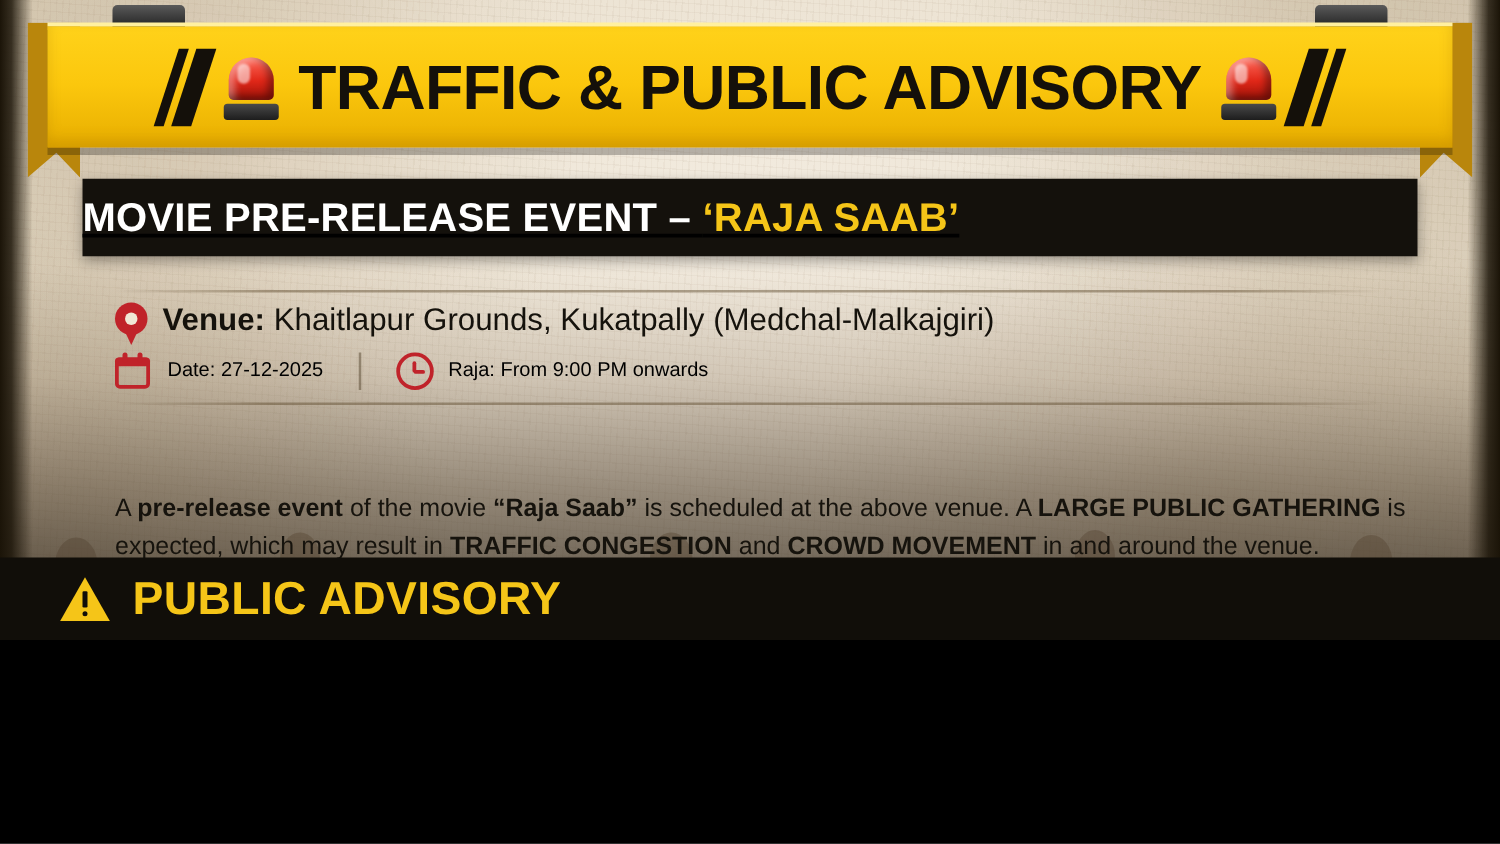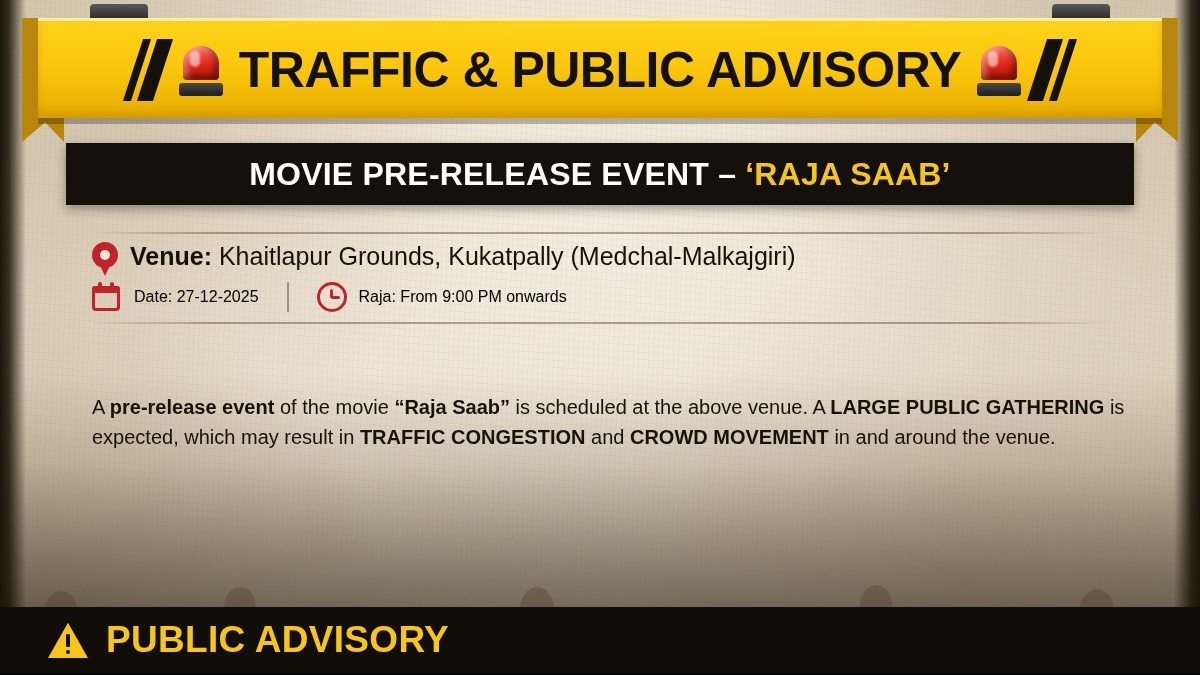--- a/index.html
+++ b/index.html
@@ -10,21 +10,21 @@
     width: 1200px;
     height: 675px;
     overflow: hidden;
     font-family: "Liberation Sans", sans-serif;
     background: #000;
   }
 
   #poster {
     position: relative;
     width: 1200px;
-    height: 673px;
+    height: 512px;
     overflow: hidden;
     background:
       radial-gradient(ellipse at 50% 35%, #f3ece0 0%, #ece3d3 45%, #ddd2bd 75%, #c9bda6 100%);
   }
 
   
   #paper-texture {
     position: absolute;
     inset: 0;
     pointer-events: none;
@@ -164,23 +164,23 @@
   
   #subtitle-bar {
     position: absolute;
     top: 143px;
     left: 66px;
     right: 66px;
     height: 62px;
     background: #14110c;
     display: flex;
     align-items: center;
-    justify-content: center;
     z-index: 8;
     box-shadow: 0 4px 10px rgba(0,0,0,0.35);
+    text-decoration: underline;
   }
   #subtitle-bar .st {
     font-size: 32px;
     font-weight: 800;
     color: #ffffff;
     letter-spacing: 0.2px;
     white-space: nowrap;
   }
   #subtitle-bar .st .hl { color: #f5c518; }
 

